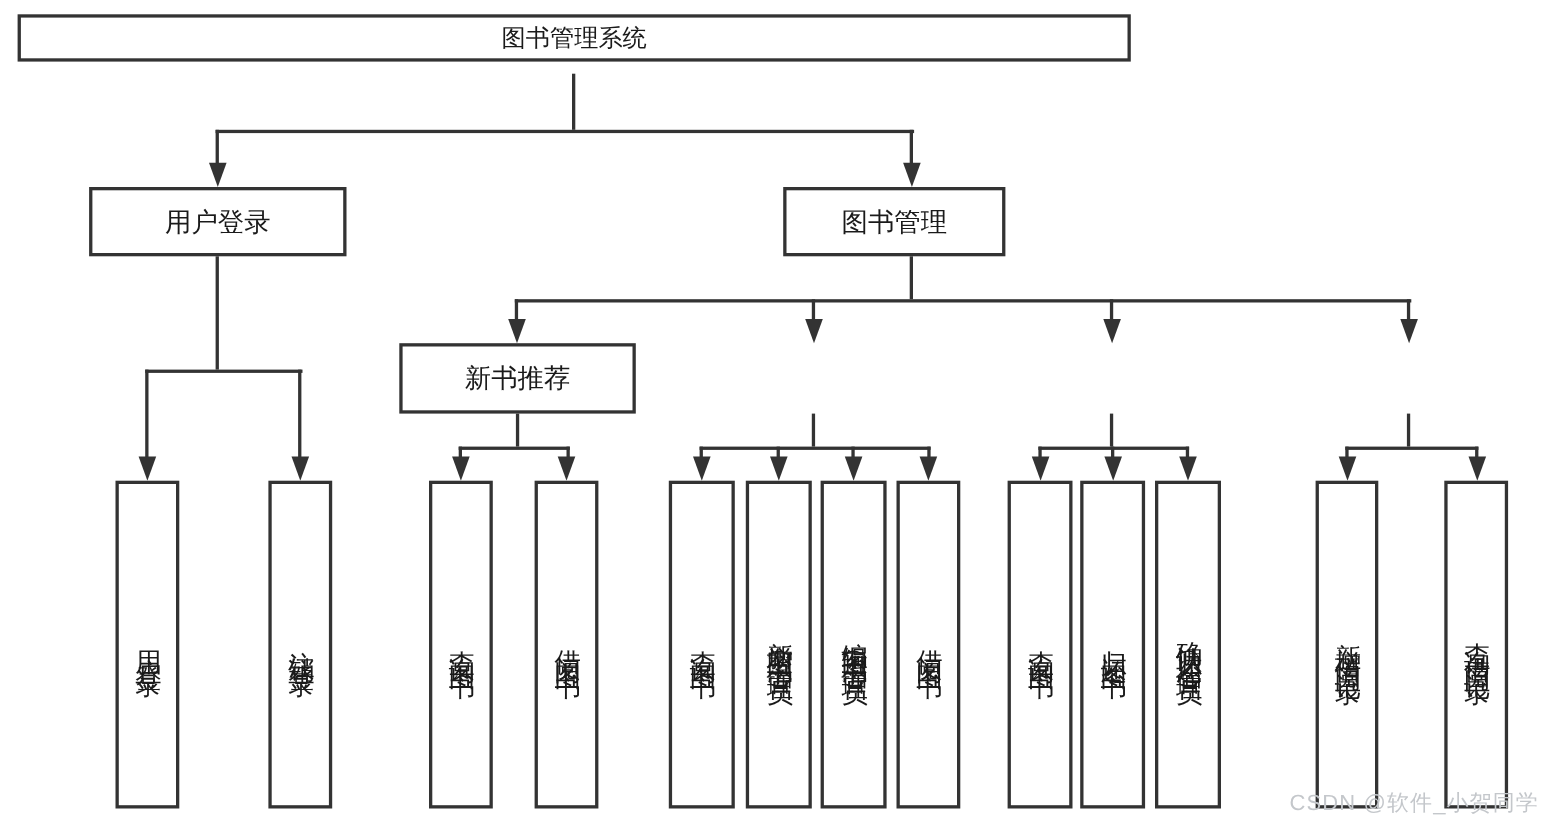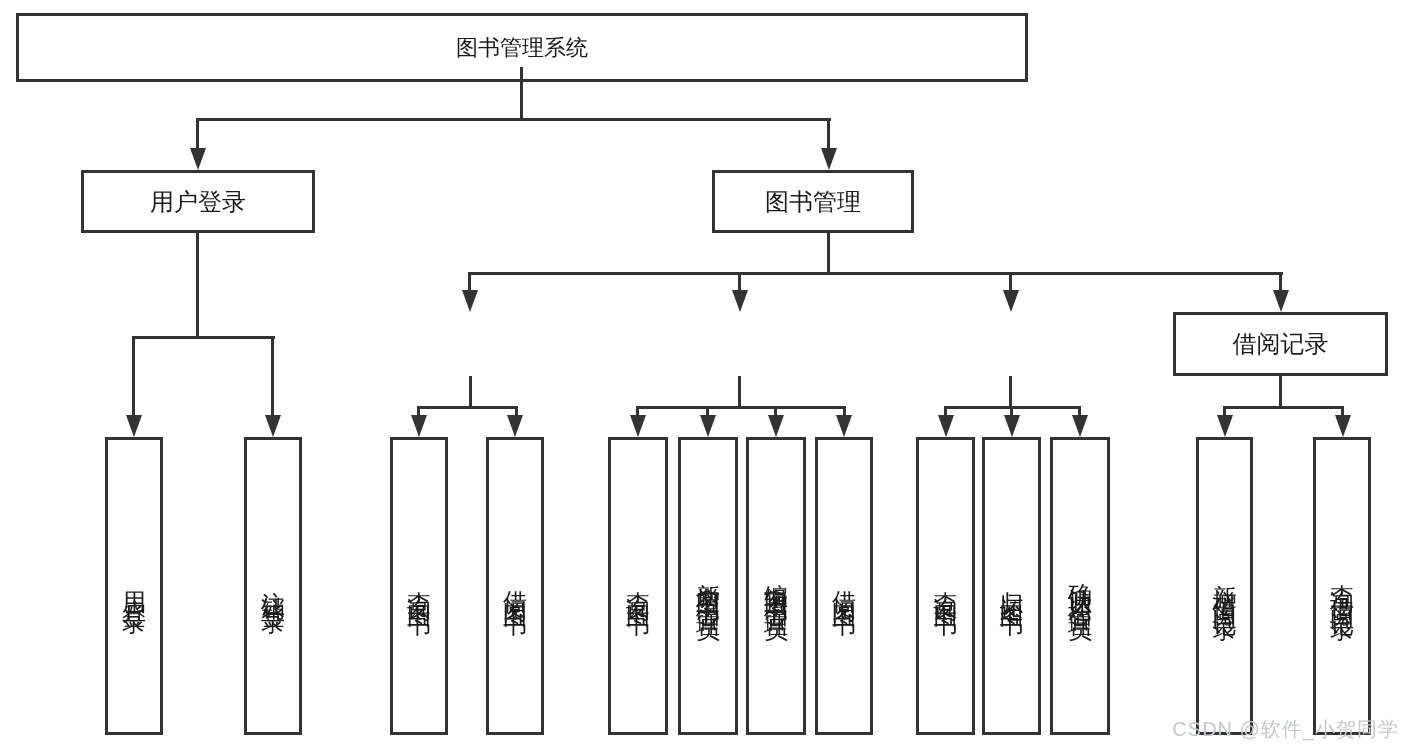--- a/index.html
+++ b/index.html
@@ -45,21 +45,21 @@
     color: #c4c7cb;
     letter-spacing: 1px;
     z-index: 5;
   }
 </style>
 </head>
 <body>
 
 <div id="canvas">
 
-  <div class="node" style="left:16px; top:13px; width:1012px; height:69px; font-size:22px;">
+  <div class="node" style="left:16px; top:13px; width:1012px; height:43px; font-size:22px;">
     <span>图书管理系统</span>
   </div>
 
   <div class="v-line" style="left:520px; top:67px; height:51px;"></div>
   <div class="h-line" style="left:196px; top:118px; width:635px;"></div>
   <div class="v-line" style="left:196px; top:118px; height:32px;"></div>
   <div class="arrow" style="left:190px; top:148px;"></div>
   <div class="v-line" style="left:827px; top:118px; height:32px;"></div>
   <div class="arrow" style="left:821px; top:148px;"></div>
 
@@ -81,22 +81,22 @@
   <div class="h-line" style="left:468px; top:272px; width:815px;"></div>
   <div class="v-line" style="left:468px; top:272px; height:20px;"></div>
   <div class="arrow" style="left:462px; top:290px;"></div>
   <div class="v-line" style="left:738px; top:272px; height:20px;"></div>
   <div class="arrow" style="left:732px; top:290px;"></div>
   <div class="v-line" style="left:1009px; top:272px; height:20px;"></div>
   <div class="arrow" style="left:1003px; top:290px;"></div>
   <div class="v-line" style="left:1279px; top:272px; height:20px;"></div>
   <div class="arrow" style="left:1273px; top:290px;"></div>
 
-  <div class="node" style="left:1173px; top:312px; width:215px; height:64px;">
-    <span>借阅记录</span>
+  <div class="node" style="left:363px; top:312px; width:215px; height:64px;">
+    <span>新书推荐</span>
   </div>
 
   <div class="v-line" style="left:469px; top:376px; height:30px;"></div>
   <div class="h-line" style="left:417px; top:406px; width:101px;"></div>
   <div class="v-line" style="left:417px; top:406px; height:12px;"></div>
   <div class="arrow" style="left:411px; top:415px;"></div>
   <div class="v-line" style="left:515px; top:406px; height:12px;"></div>
   <div class="arrow" style="left:507px; top:415px;"></div>
 
   <div class="v-line" style="left:738px; top:376px; height:30px;"></div>

